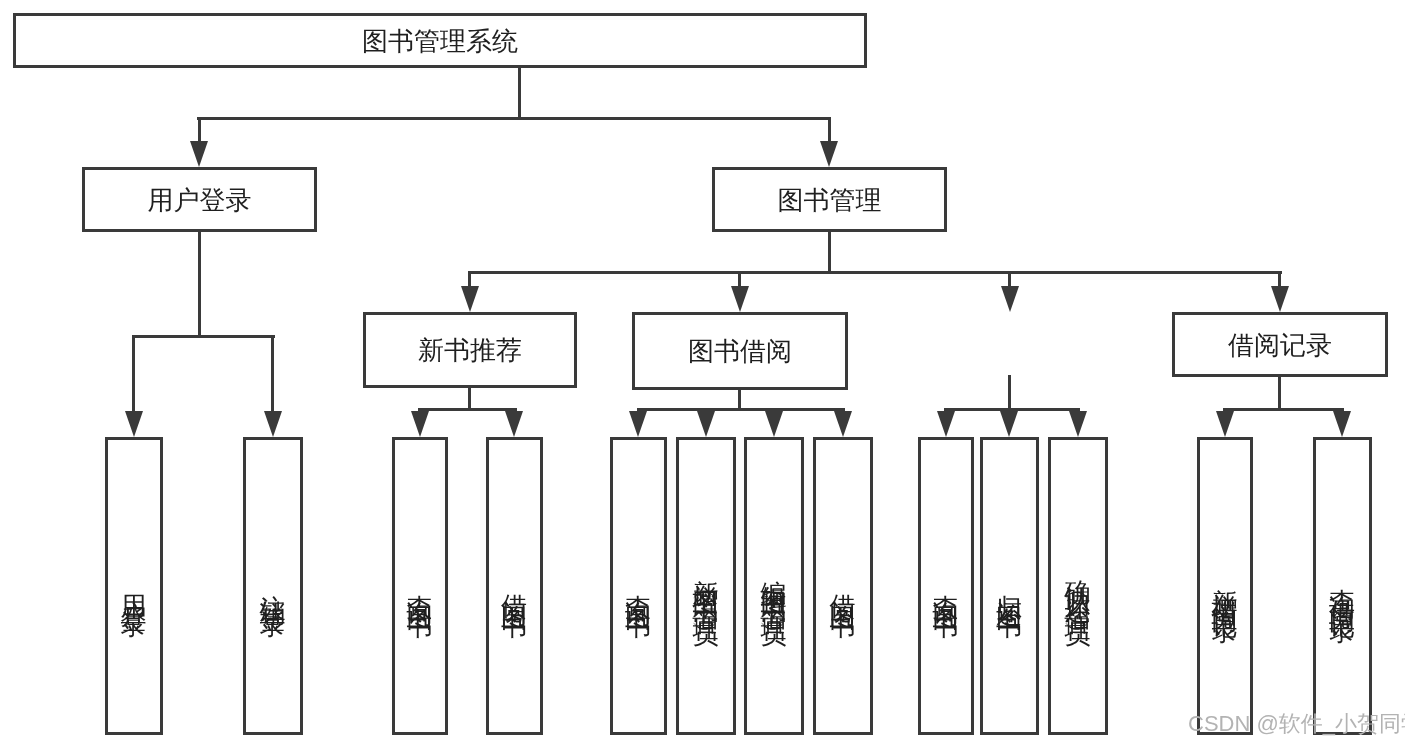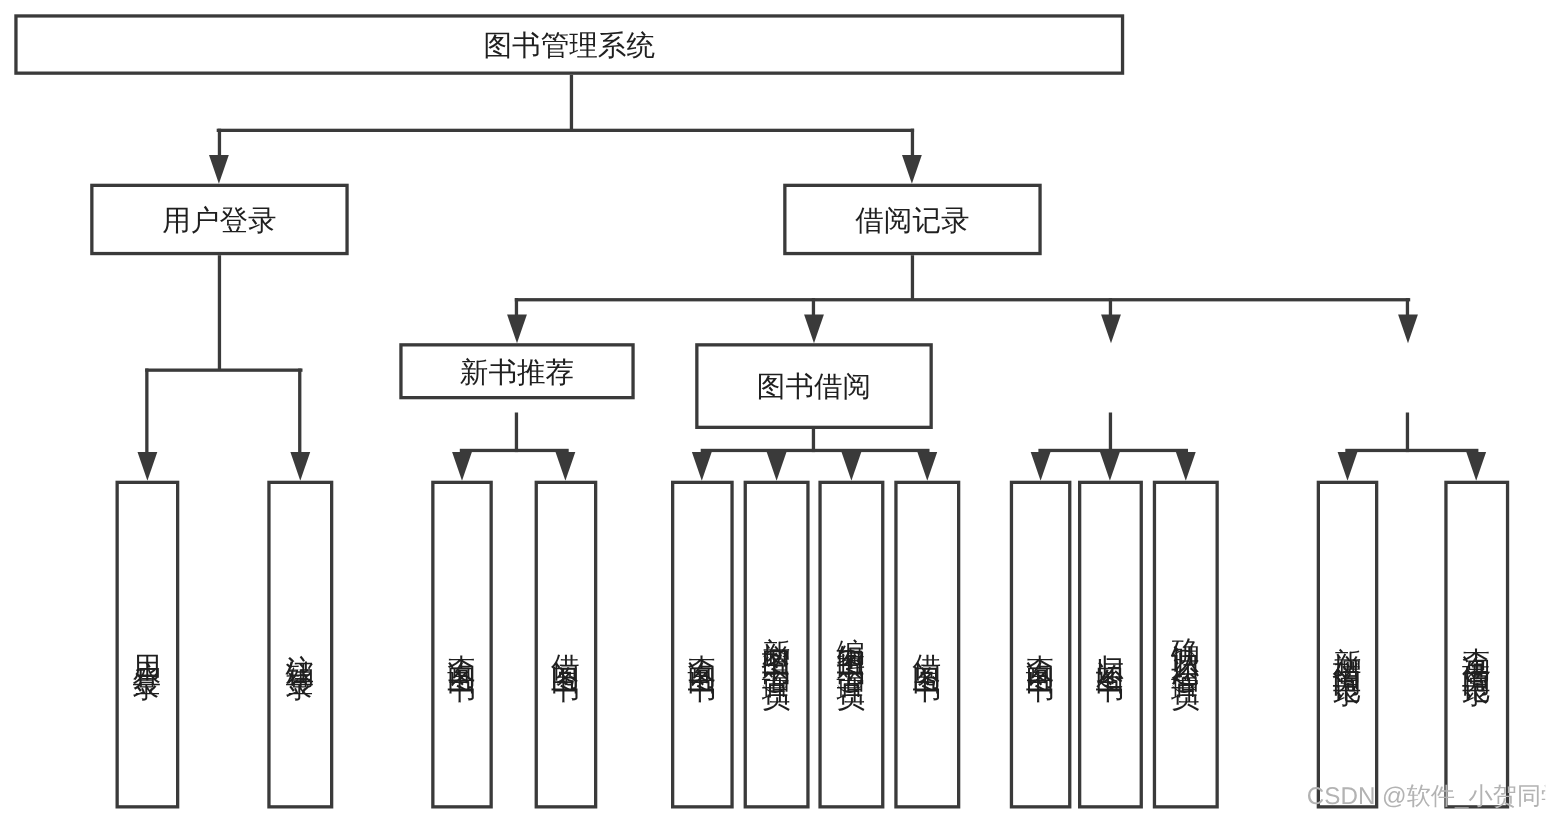--- a/index.html
+++ b/index.html
@@ -81,36 +81,39 @@
   <div class="hline" style="left:944px;top:408px;width:136px;height:3px"></div>
   <div class="arrow" style="left:937px;top:411px"></div>
   <div class="arrow" style="left:1000px;top:411px"></div>
   <div class="arrow" style="left:1069px;top:411px"></div>
 
   <div class="vline" style="left:1278px;top:375px;width:3px;height:36px"></div>
   <div class="hline" style="left:1223px;top:408px;width:121px;height:3px"></div>
   <div class="arrow" style="left:1216px;top:411px"></div>
   <div class="arrow" style="left:1333px;top:411px"></div>
 
-  <div class="box" style="left:13px;top:13px;width:1009px;height:55px">
+  <div class="box" style="left:13px;top:13px;width:854px;height:55px">
     <span class="lbl">图书管理系统</span>
   </div>
 
   <div class="box" style="left:82px;top:167px;width:235px;height:65px">
     <span class="lbl">用户登录</span>
   </div>
   <div class="box" style="left:712px;top:167px;width:235px;height:65px">
-    <span class="lbl">借阅记录</span>
+    <span class="lbl">图书管理</span>
   </div>
 
-  <div class="box" style="left:363px;top:312px;width:214px;height:51px">
+  <div class="box" style="left:363px;top:312px;width:214px;height:76px">
     <span class="lbl">新书推荐</span>
   </div>
   <div class="box" style="left:632px;top:312px;width:216px;height:78px">
     <span class="lbl">图书借阅</span>
+  </div>
+  <div class="box" style="left:1172px;top:312px;width:216px;height:65px">
+    <span class="lbl">借阅记录</span>
   </div>
 
   <div class="box leaf" style="left:105px;top:437px;width:58px;height:298px">
     <span class="lbl">用户登录</span>
   </div>
   <div class="box leaf" style="left:243px;top:437px;width:60px;height:298px">
     <span class="lbl">注销登录</span>
   </div>
 
   <div class="box leaf" style="left:392px;top:437px;width:56px;height:298px">

